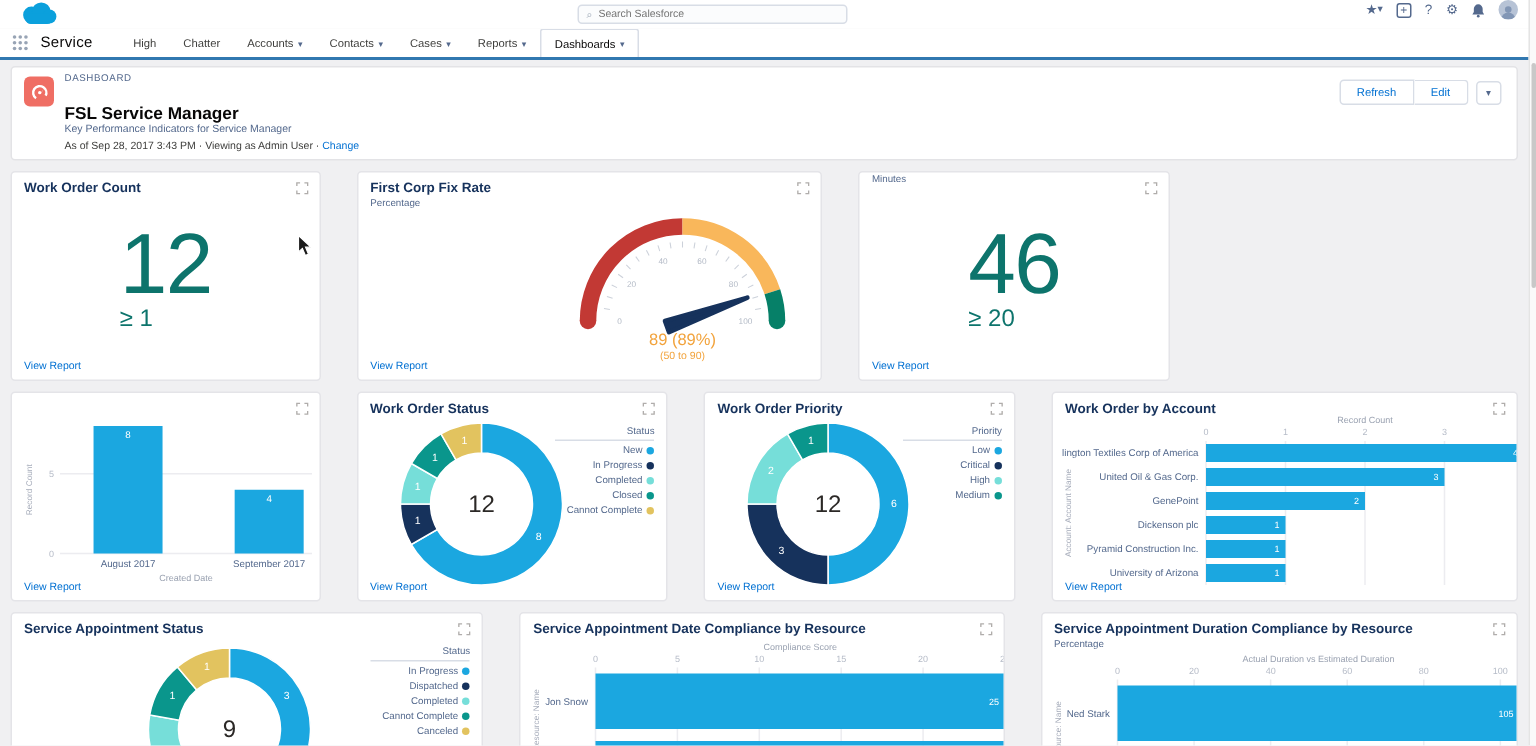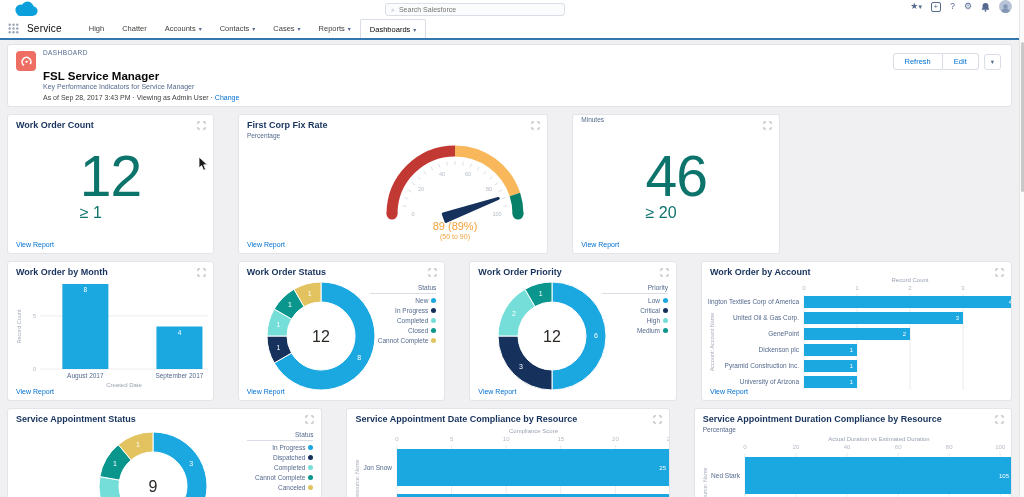--- a/index.html
+++ b/index.html
@@ -263,21 +263,20 @@
         <div class="metric-value">46</div>
         <div class="metric-foot">≥ 20</div>
       </div>
         </div>
       <a class="view-report">View Report</a>
     </div>
   </div>
 
   <div class="grid r2">
     <div class="widget">
-      <div class="w-title">Work Order by Month</div>
       <svg class="expand" width="9" height="9" viewBox="0 0 10 10">
           <g stroke="#b0adab" stroke-width="1" fill="none">
             <path d="M1 3.4V1h2.4M6.6 1H9v2.4M9 6.6V9H6.6M3.4 9H1V6.6"></path>
           </g>
         </svg>
       <div class="chart" style="left:6px;top:14px;right:6px;height:112px;"><svg width="204" height="112">
             <line x1="26" y1="93" x2="194" y2="93" stroke="#ececf0" stroke-width="1"></line>
             <text x="22" y="95" text-anchor="end" font-size="6" fill="#b6bcc8">0</text>
             <line x1="26" y1="39.875" x2="194" y2="39.875" stroke="#ececf0" stroke-width="1"></line>
             <text x="22" y="41.875" text-anchor="end" font-size="6" fill="#b6bcc8">5</text>

